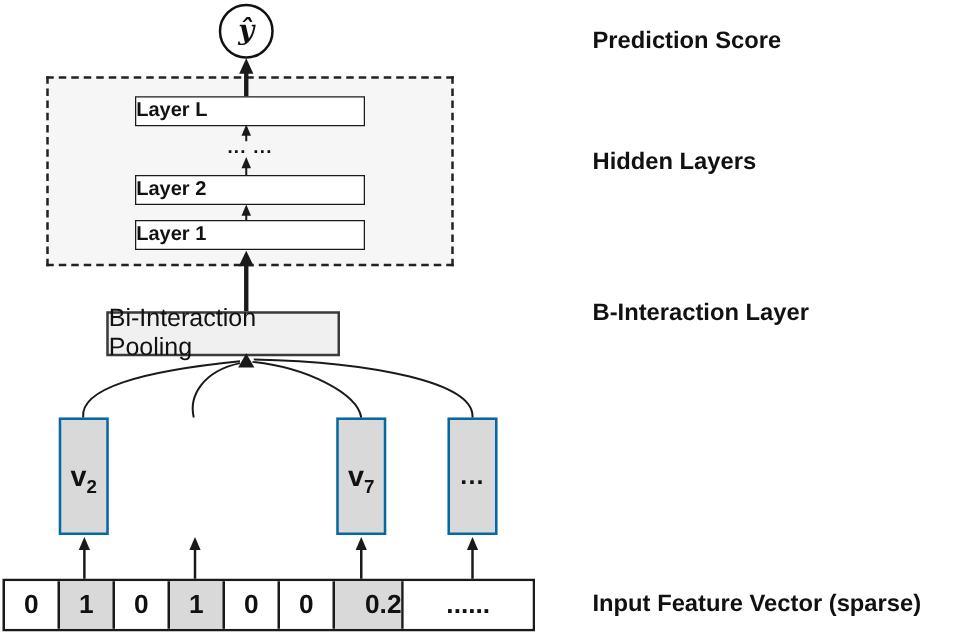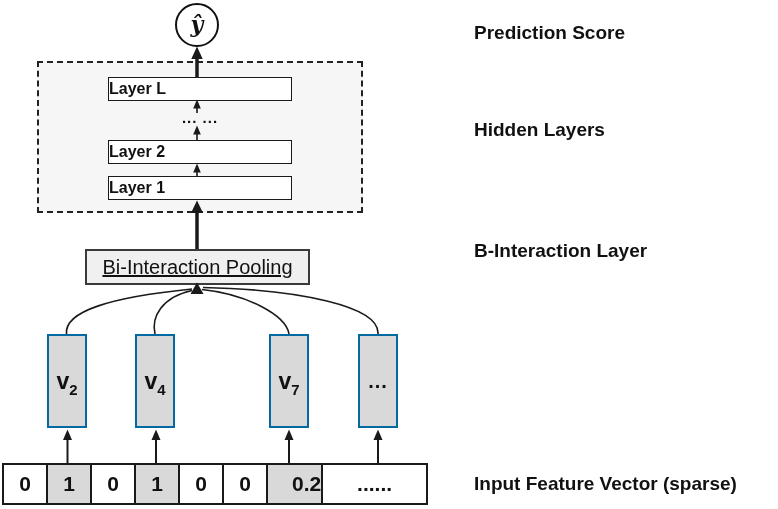--- a/index.html
+++ b/index.html
@@ -31,24 +31,24 @@
   }
   .layer-L{top:77px;}
   .layer-2{top:140px;}
   .layer-1{top:176px;}
   .ellipsis-row{
     position:absolute;left:108px;top:109px;width:184px;text-align:center;
     font-weight:bold;font-size:15px;letter-spacing:1px;z-index:3;
   }
 
   .pooling-box{
-    position:absolute;left:85px;top:249px;width:225px;height:36px;
+    position:absolute;left:85px;top:249px;width:187px;height:36px;
     background:#f0f0f0;border:2px solid #3a3a3a;
     display:flex;align-items:center;justify-content:center;
-    font-size:20px;z-index:3;text-decoration:underline;
+    font-size:20px;z-index:3;
   }
 
   .embed-rect{
     position:absolute;top:334px;width:40px;height:94px;
     background:#d9d9d9;border:2px solid #0369a1;
     display:flex;align-items:center;justify-content:center;
     font-weight:bold;font-size:23px;z-index:3;
   }
   .embed-rect sub{font-size:15px;line-height:0;transform:translateY(4px);}
   .embed-v2{left:47px;}
@@ -163,23 +163,20 @@
     <span>Layer 1</span>
   </div>
 
   <div class="pooling-box">
     <span>Bi-Interaction Pooling</span>
   </div>
 
   <div class="embed-rect embed-v2">
     <span><span>v</span><sub>2</sub></span>
   </div>
-  <div class="embed-rect embed-v4">
-    <span><span>v</span><sub>4</sub></span>
-  </div>
   <div class="embed-rect embed-v7">
     <span><span>v</span><sub>7</sub></span>
   </div>
   <div class="embed-rect embed-dots">
     <span><span>...</span><sub></sub></span>
   </div>
 
   <div class="input-row">
     <div class="cell">0</div>
     <div class="cell hl">1</div>

